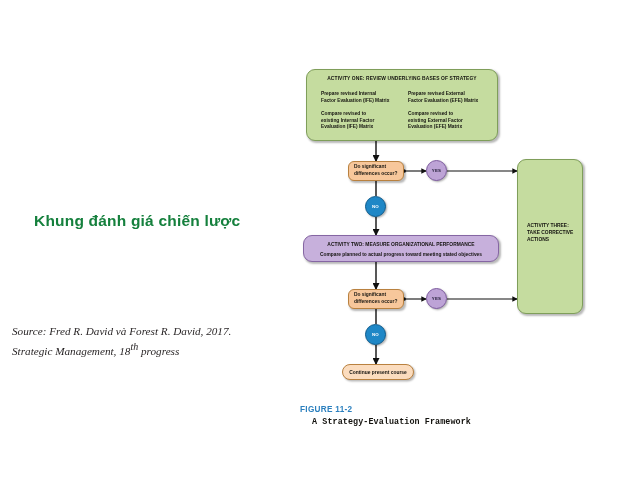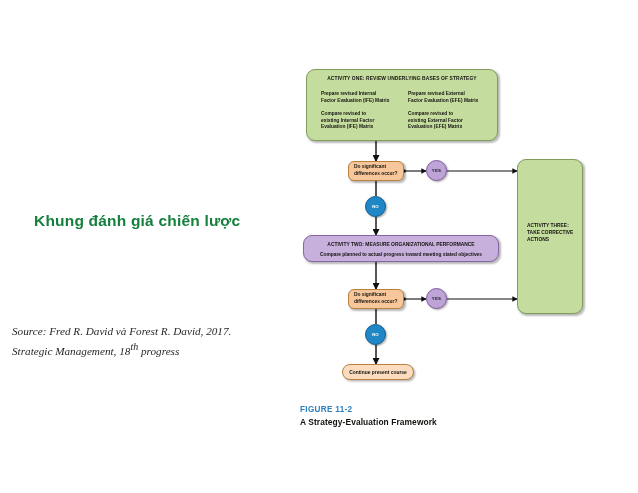--- a/index.html
+++ b/index.html
@@ -243,26 +243,27 @@
   .fig-number {
     font-family: "Liberation Sans", sans-serif;
     font-size: 8.2px;
     font-weight: bold;
     color: #2a7fbe;
     letter-spacing: 0.3px;
     line-height: 1.45;
     margin-top: 16px;
   }
   .fig-title {
-    font-family: Liberation Sans, sans-serif;
+    font-family: Liberation Mono, monospace;
     font-size: 8.4px;
     font-weight: bold;
     color: #14130f;
     letter-spacing: 0.1px;
     line-height: 1.45;
+    margin-left: 12px;
   }
 </style>
 </head>
 <body>
 
 <div class="slide">
 
   <div class="slide-title">Khung đánh giá chiến lược</div>
 
   <div class="source-block">

